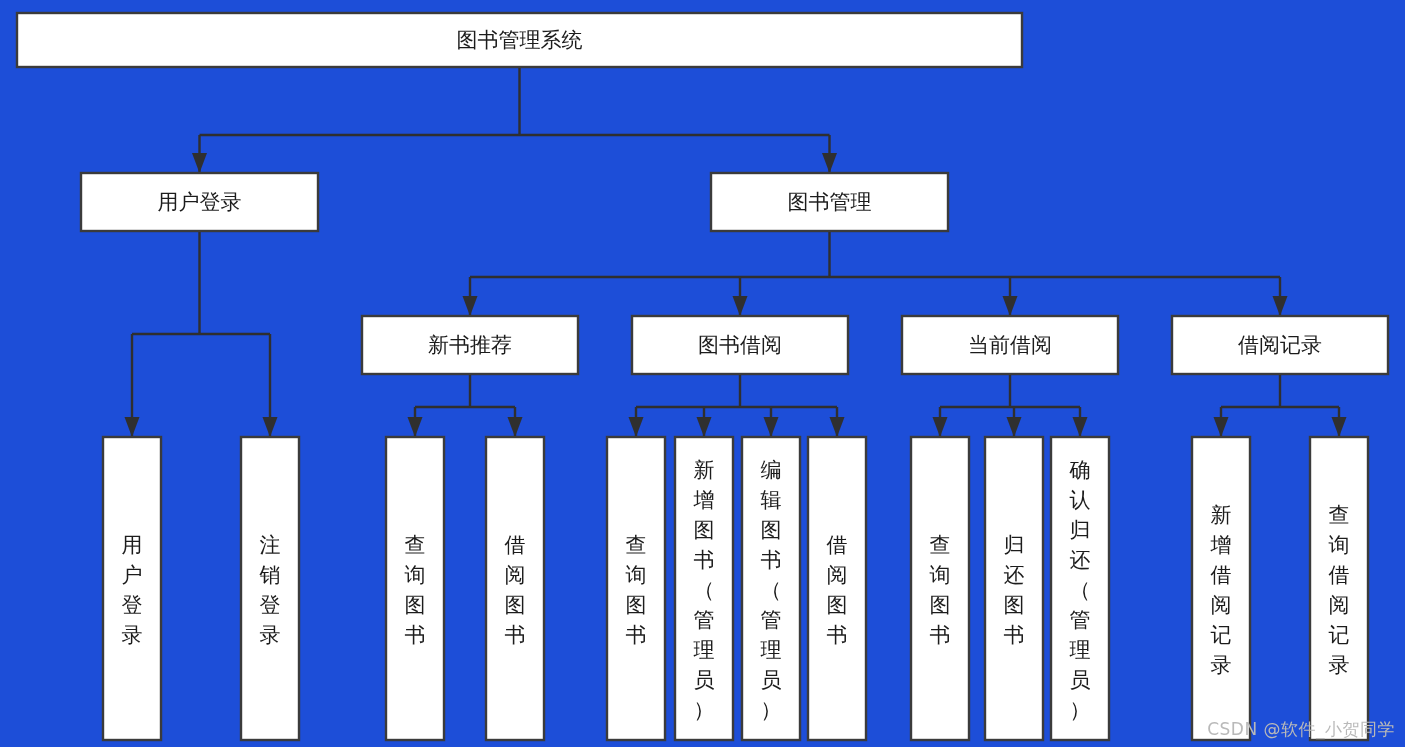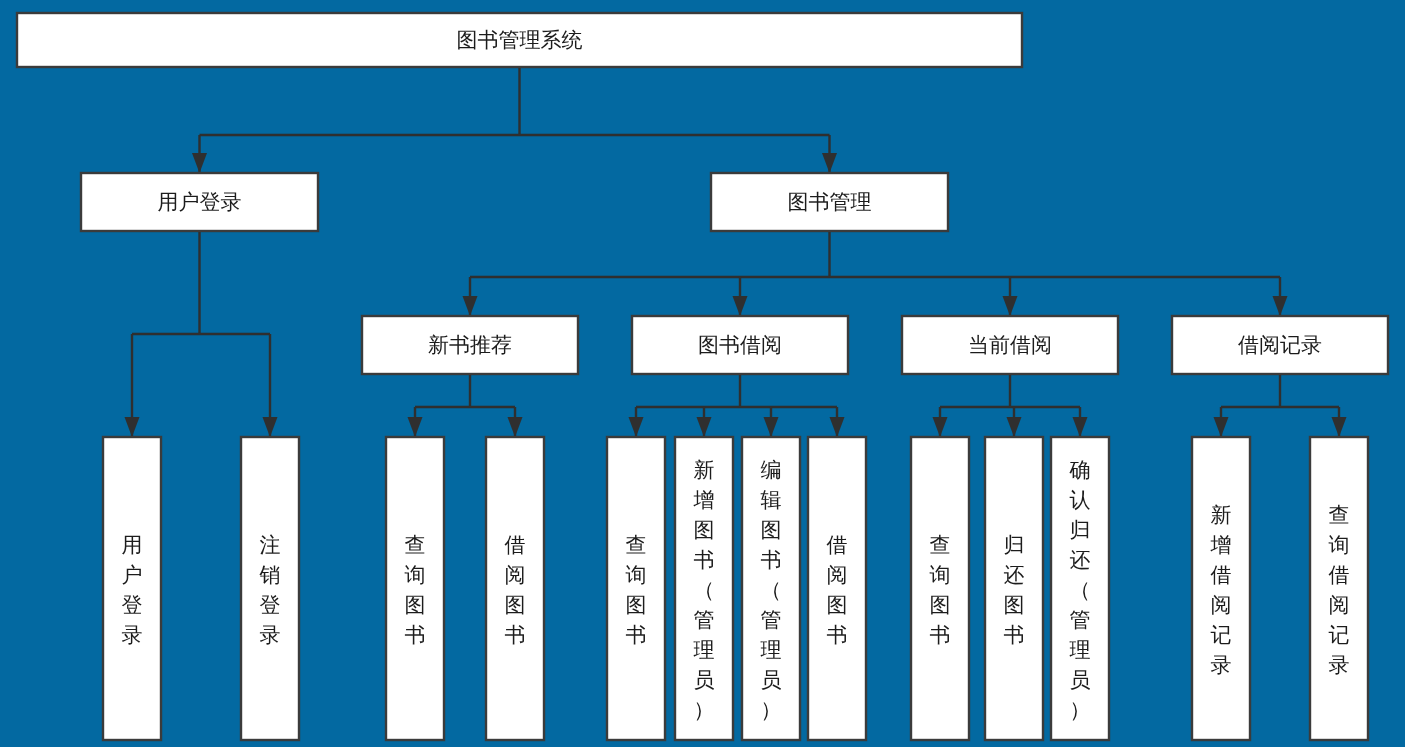--- a/index.html
+++ b/index.html
@@ -10,21 +10,21 @@
   body {
     width: 1405px;
     height: 747px;
     font-family: "DejaVu Sans", "Liberation Sans", sans-serif;
     overflow: hidden;
   }
   #diagram-root {
     position: relative;
     width: 1405px;
     height: 747px;
-    background: #0369a1;
+    background: #1d4ed8;
   }
   svg#tree-svg {
     position: absolute;
     left: 0;
     top: 0;
     width: 1405px;
     height: 747px;
     display: block;
   }
   .node-box {
@@ -201,13 +201,14 @@
         <g>
           <rect x="1192" y="437" width="58" height="303" class="node-box"></rect>
           <text class="node-label-v"><tspan x="1221" y="521.9">新</tspan><tspan x="1221" y="551.9">增</tspan><tspan x="1221" y="581.9">借</tspan><tspan x="1221" y="611.9">阅</tspan><tspan x="1221" y="641.9">记</tspan><tspan x="1221" y="671.9">录</tspan></text>
         </g>
         <g>
           <rect x="1310" y="437" width="58" height="303" class="node-box"></rect>
           <text class="node-label-v"><tspan x="1339" y="521.9">查</tspan><tspan x="1339" y="551.9">询</tspan><tspan x="1339" y="581.9">借</tspan><tspan x="1339" y="611.9">阅</tspan><tspan x="1339" y="641.9">记</tspan><tspan x="1339" y="671.9">录</tspan></text>
         </g>
       </g>
   </svg>
+  <div class="watermark">CSDN @软件_小贺同学</div>
 </div>
 
 </body></html>

